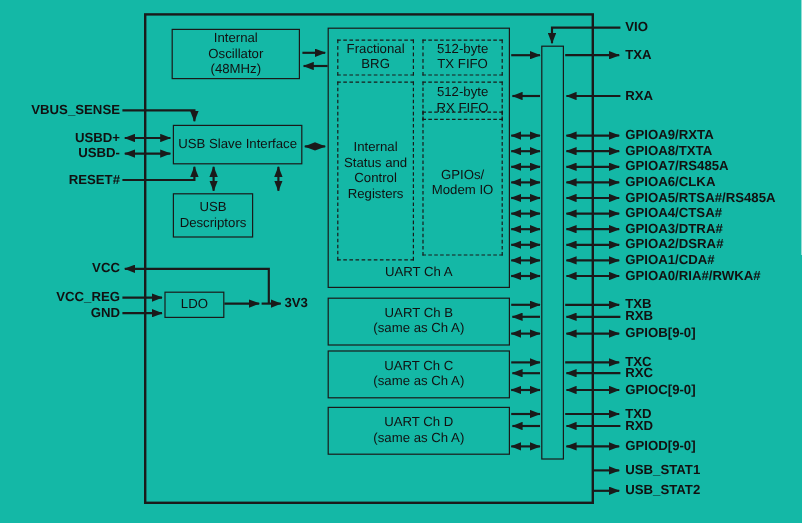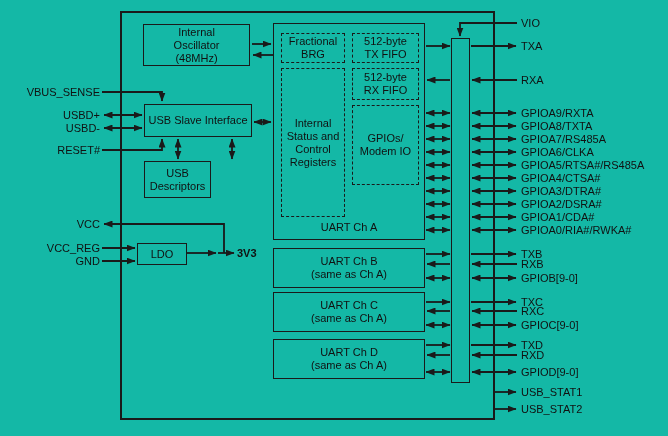--- a/index.html
+++ b/index.html
@@ -5,21 +5,21 @@
   html,body{margin:0;padding:0;background:#fff;}
   .stage{position:relative;width:668px;height:436px;background:#14b8a6;
          font-family:"Liberation Sans",sans-serif;color:#111;overflow:hidden;}
   .wires{position:absolute;left:0;top:0;width:668px;height:436px;}
   .wires path{stroke:#1a1a1a;stroke-width:1.8;fill:none;}
   .box{position:absolute;box-sizing:border-box;border:1.8px solid #1a1a1a;
        display:flex;flex-direction:column;align-items:center;justify-content:center;
        text-align:center;font-size:11px;line-height:13px;background:transparent;}
   .dashed{border-style:dashed;}
   .outer{border-width:2.2px;}
-  .pin{position:absolute;font-weight:normal;font-size:11px;line-height:14px;white-space:nowrap;}
+  .pin{position:absolute;font-weight:bold;font-size:11px;line-height:14px;white-space:nowrap;}
   .pin.right{left:521px;}
   .pin.left{right:568px;text-align:right;}
   .netlabel{position:absolute;font-weight:bold;font-size:11px;line-height:14px;white-space:nowrap;}
   .floating-label{position:absolute;font-size:11px;line-height:13px;text-align:center;}
 </style>
 </head>
 <body>
 
 <div class="stage">
 
@@ -139,21 +139,21 @@
   <div class="box dashed" style="left:352px;top:68px;width:67px;height:32px;">
     <span>512-byte</span>
     <span>RX FIFO</span>
   </div>
   <div class="box dashed" style="left:281px;top:68px;width:64px;height:149px;">
     <span>Internal</span>
     <span>Status and</span>
     <span>Control</span>
     <span>Registers</span>
   </div>
-  <div class="box dashed" style="left:352px;top:105px;width:67px;height:80px;">
+  <div class="box dashed" style="left:352px;top:93px;width:67px;height:120px;">
     <span>GPIOs/</span>
     <span>Modem IO</span>
   </div>
   <div class="floating-label" style="left:273px;top:221px;width:152px;">UART Ch A</div>
 
   <div class="box" style="left:273px;top:248px;width:152px;height:40px;">
     <span>UART Ch B</span>
     <span>(same as Ch A)</span>
   </div>
   <div class="box" style="left:273px;top:292px;width:152px;height:40px;">

